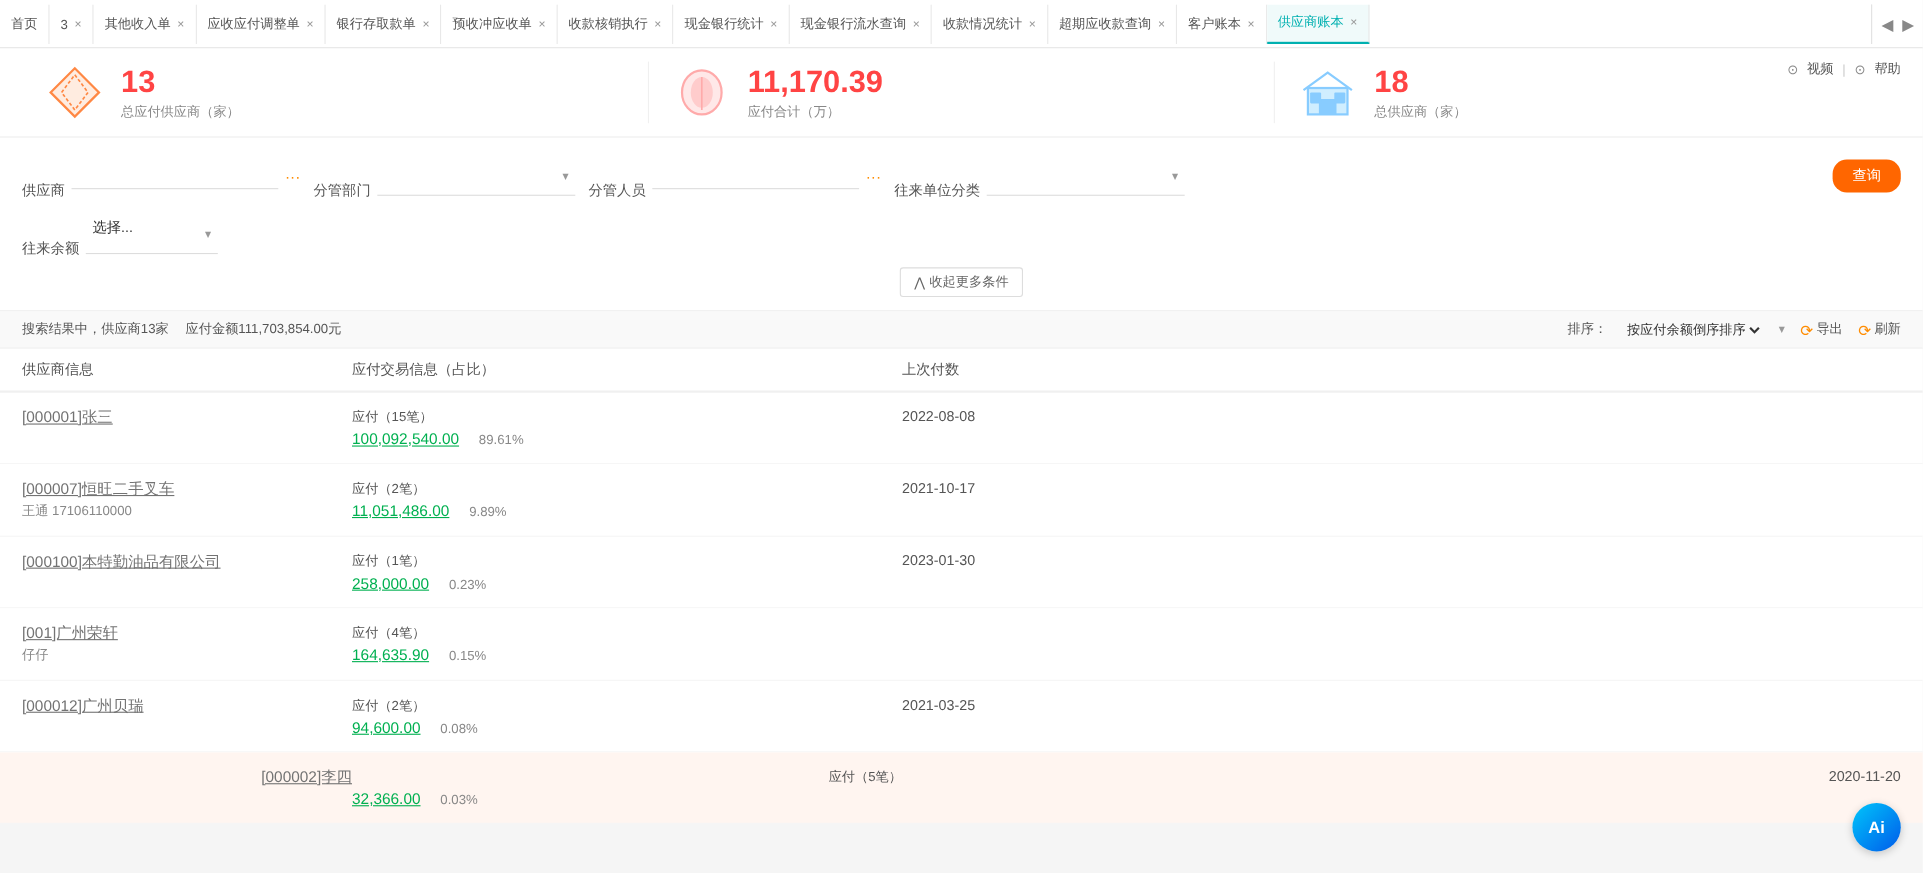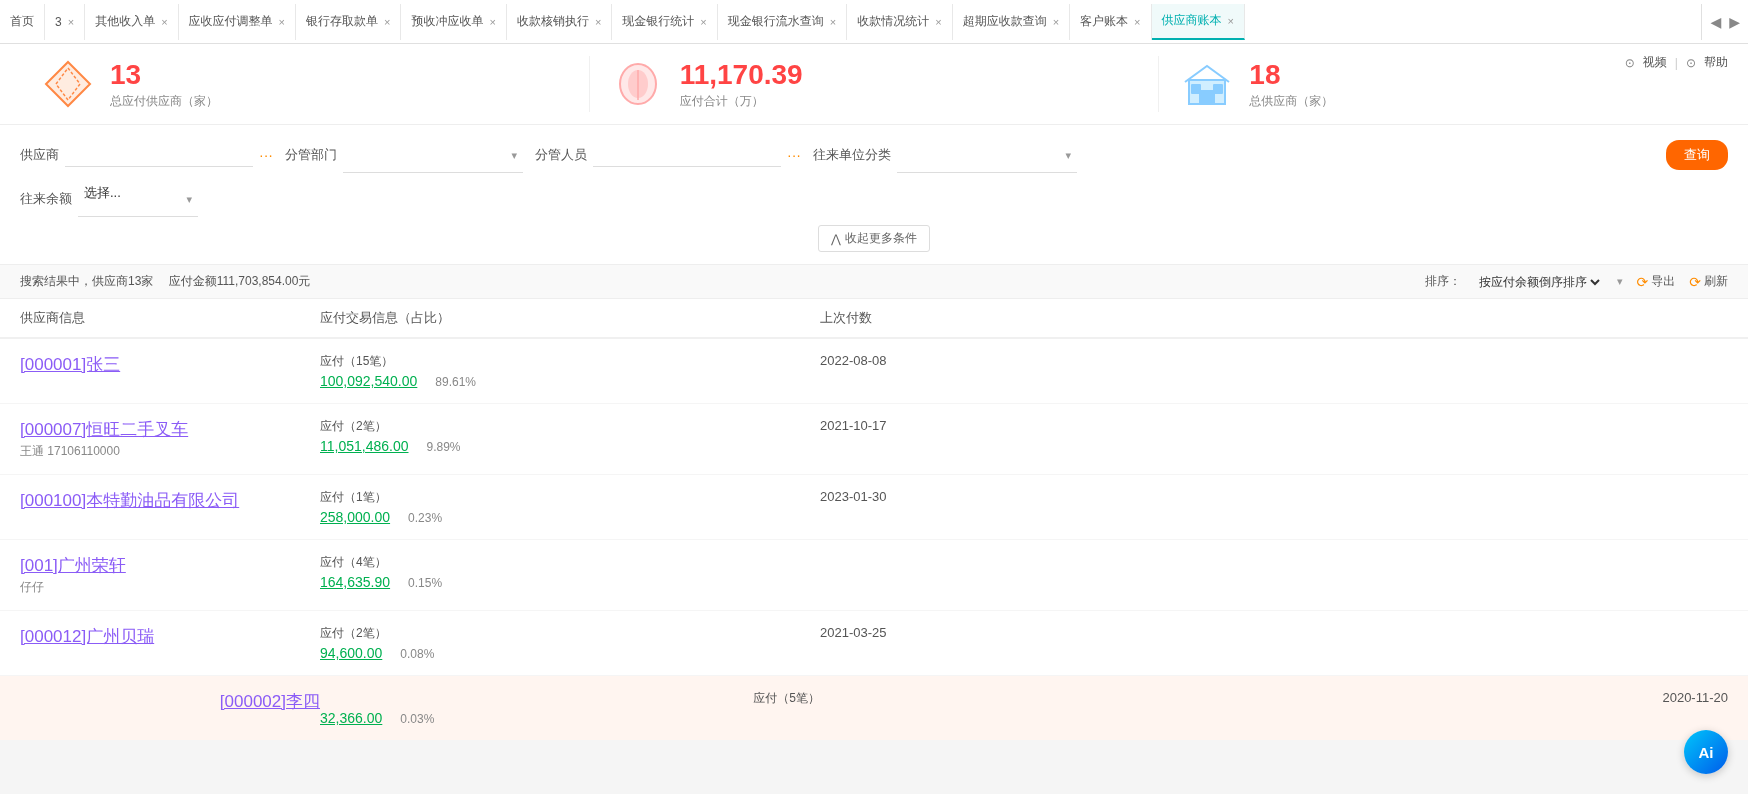--- a/index.html
+++ b/index.html
@@ -67,21 +67,21 @@
       align-items: center;
       gap: 12px;
       margin-bottom: 8px;
       flex-wrap: wrap;
     }
     .filter-item {
       display: flex;
       align-items: center;
       gap: 6px;
     }
-    .filter-label { font-size: 13px; color: #555; white-space: nowrap; }
+    .filter-label { font-size: 13px; color: #555; white-space: nowrap; margin-top: 27px; }
     .filter-input {
       border: none;
       border-bottom: 1px solid #ddd;
       padding: 4px 6px;
       font-size: 13px;
       color: #333;
       outline: none;
       min-width: 140px;
       background: transparent;
     }
@@ -184,21 +184,21 @@
     .table-row {
       display: flex;
       align-items: flex-start;
       padding: 14px 20px;
       border-bottom: 1px solid #f5f5f5;
       font-size: 13px;
     }
     .table-row:nth-child(even) { background: #fff; }
     .table-row.highlighted { background: #fff5f0; text-align: right; }
 
-    .supplier-name { color: #8b5cf6; text-decoration: underline; cursor: pointer; font-size: 17px; }
+    .supplier-name { color: #737373; text-decoration: underline; cursor: pointer; font-size: 14px; }
     .supplier-sub { color: #888; font-size: 12px; margin-top: 2px; }
 
     .tx-label { color: #555; font-size: 12px; margin-bottom: 3px; }
     .tx-amount { color: #00b050; font-size: 14px; font-weight: 500; text-decoration: underline; cursor: pointer; }
     .tx-percent { color: #888; font-size: 12px; margin-left: 12px; }
     .tx-row { display: flex; align-items: baseline; gap: 6px; }
 
     .last-pay-date { color: #555; font-size: 13px; }
 
     

